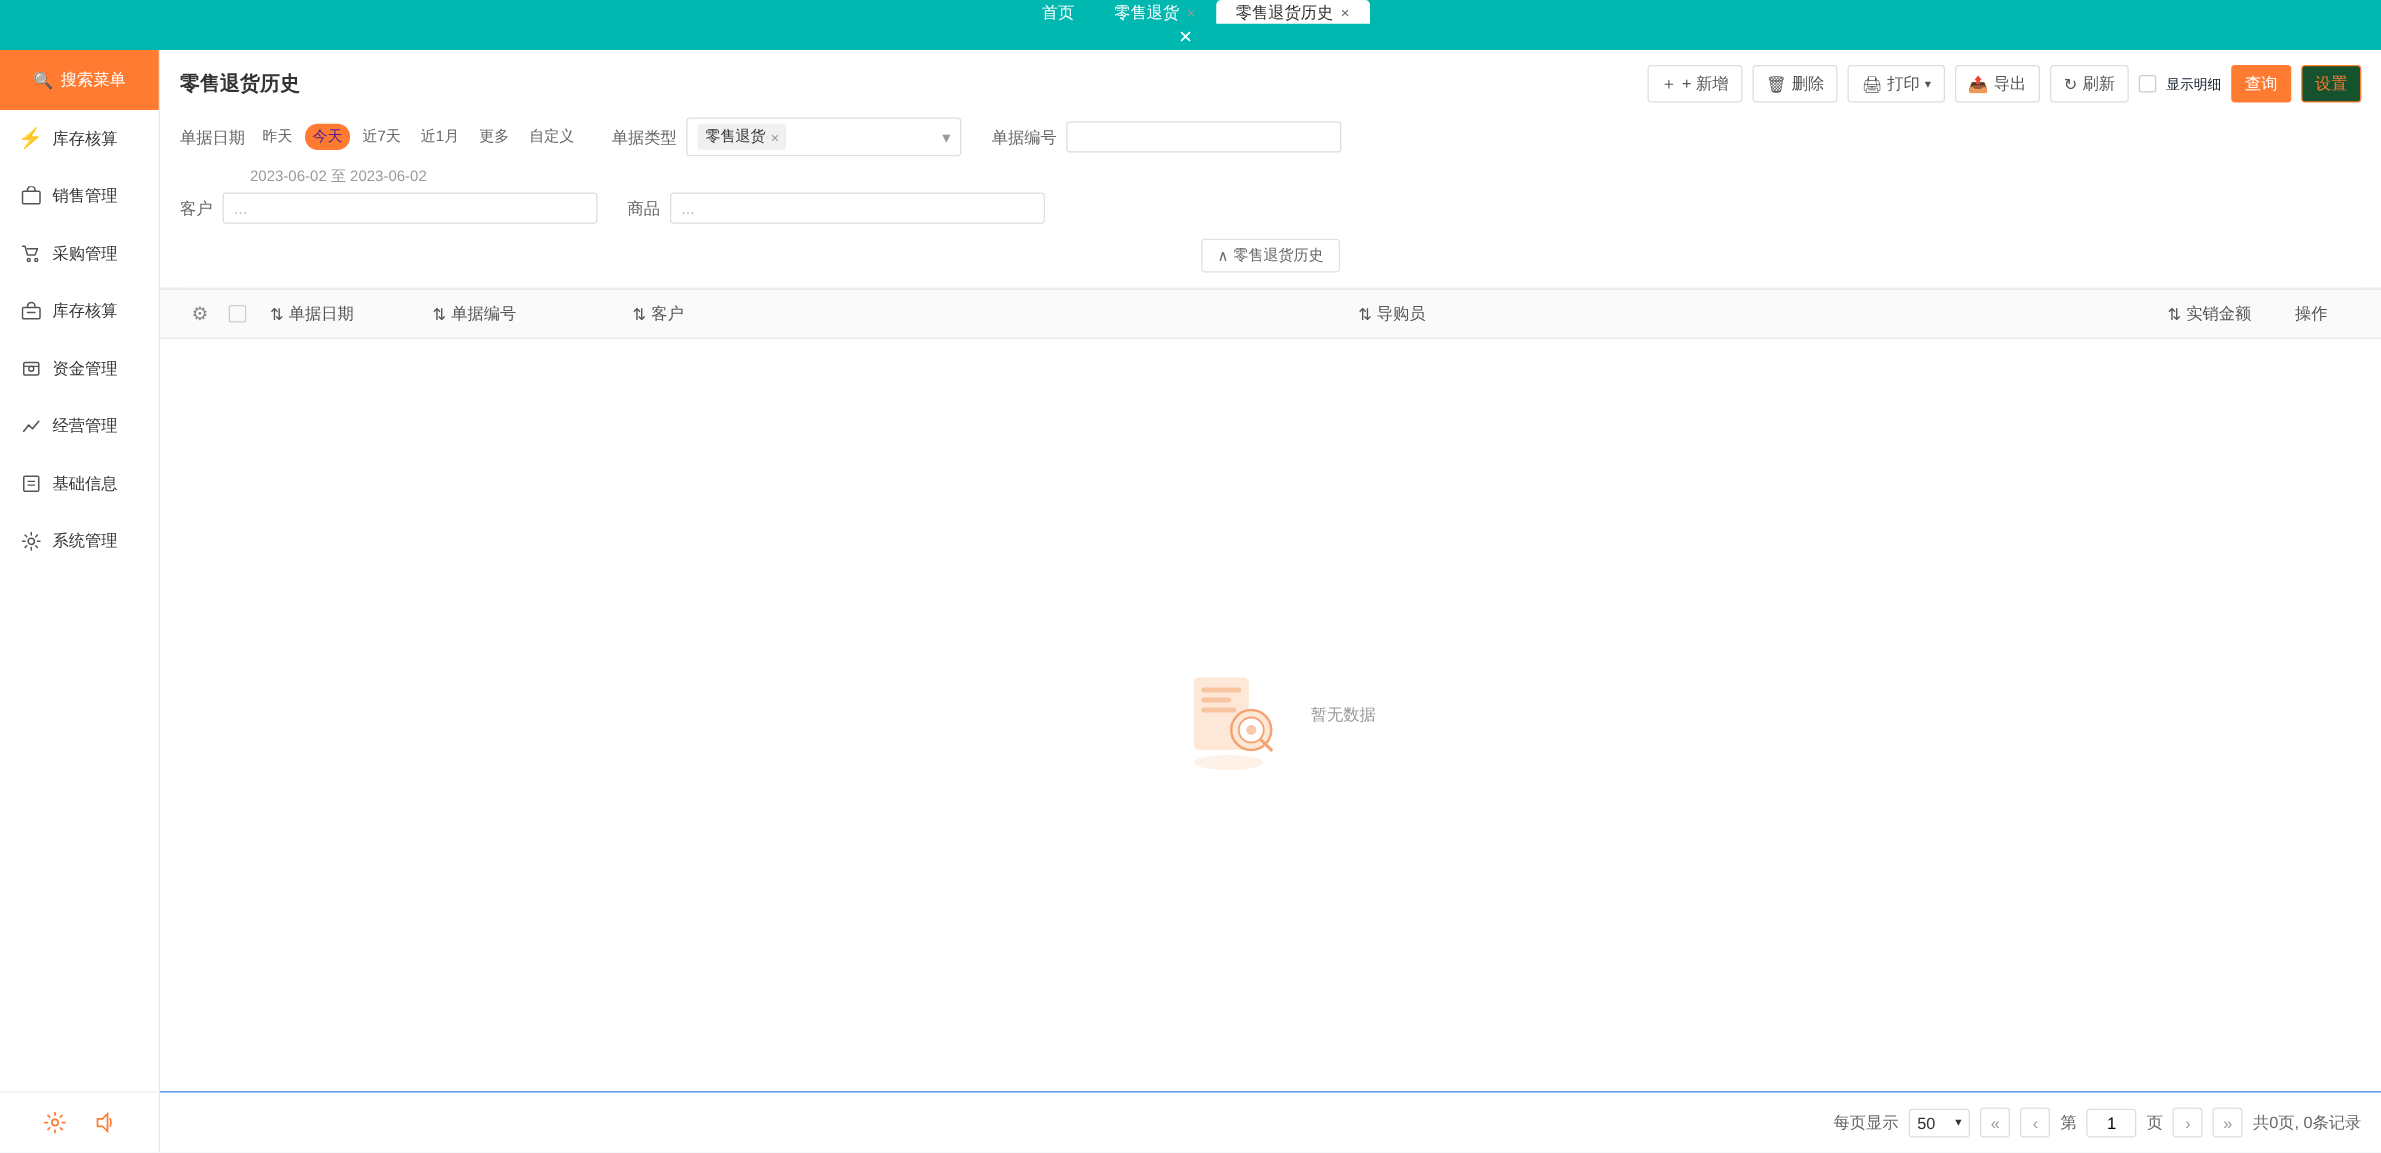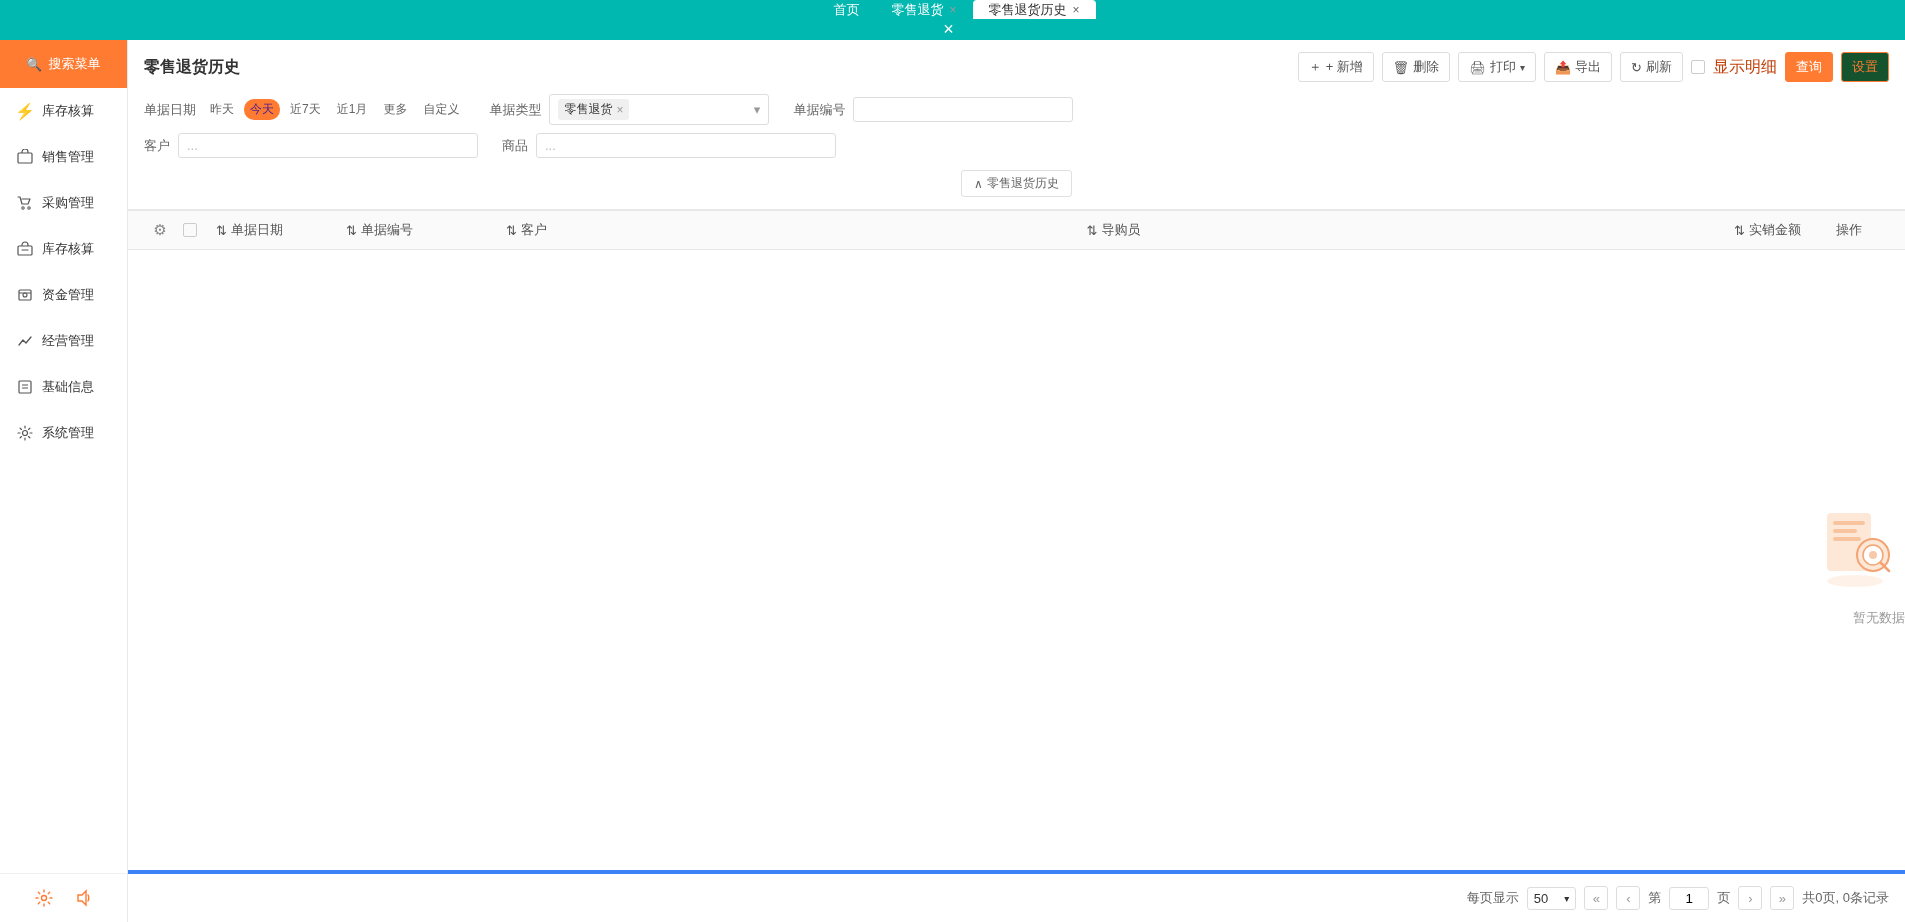--- a/index.html
+++ b/index.html
@@ -30,21 +30,21 @@
     
     .content { flex: 1; display: flex; flex-direction: column; overflow: hidden; background: #f0f2f5; }
 
     
     .page-header { background: #fff; padding: 12px 16px 0 16px; border-bottom: 1px solid #e8e8e8; }
     .page-title-row { display: flex; align-items: center; justify-content: space-between; padding-bottom: 12px; }
     .page-title { font-size: 16px; font-weight: bold; color: #333; }
     .toolbar { display: flex; align-items: center; gap: 8px; }
     .toolbar-btn { display: flex; align-items: center; gap: 4px; padding: 5px 10px; border: 1px solid #ddd; border-radius: 3px; background: #fff; cursor: pointer; font-size: 13px; color: #555; }
     .toolbar-btn.primary { background: #ff7b31; color: #fff; border-color: #ff7b31; justify-content: center; }
-    .display-detail-label { font-size: 16px; color: #c2410c; }
+    .display-detail-label { font-size: 11px; color: #0f172a; }
     .checkbox-display { width: 14px; height: 14px; border: 1px solid #ccc; display: inline-block; border-radius: 2px; margin-right: 4px; vertical-align: middle; }
 
     
     .filter-area { padding: 12px 16px; background: #fff; }
     .filter-row { display: flex; align-items: center; gap: 24px; margin-bottom: 8px; flex-wrap: wrap; }
     .filter-group { display: flex; align-items: center; gap: 8px; }
     .filter-label { color: #666; white-space: nowrap; font-size: 13px; }
     .date-shortcuts { display: flex; align-items: center; gap: 4px; }
     .date-btn { padding: 2px 6px; border-radius: 3px; cursor: pointer; font-size: 12px; color: #666; }
     .date-btn.active { background: #ff7b31; color: #4c1d95; border-radius: 10px; }
@@ -56,26 +56,26 @@
     .input-field { border: 1px solid #ddd; border-radius: 3px; padding: 4px 8px; min-width: 180px; background: #fff; color: #999; font-size: 13px; }
     .ellipsis { color: #bbb; }
     .collapse-btn { display: flex; align-items: center; justify-content: center; gap: 4px; color: #666; font-size: 12px; cursor: pointer; padding: 4px 12px; border: 1px solid #e0e0e0; border-radius: 3px; background: #fff; margin: 4px auto; width: fit-content; }
 
     
     .table-section { flex: 1; background: #fff; margin: 0; overflow: hidden; display: flex; flex-direction: column; }
     .table-header { display: flex; align-items: center; background: #fafafa; border-bottom: 1px solid #e8e8e8; border-top: 1px solid #e8e8e8; padding: 0 16px; height: 40px; flex-shrink: 0; }
     .th-settings { width: 32px; display: flex; align-items: center; justify-content: center; }
     .th-checkbox { width: 32px; display: flex; align-items: center; justify-content: center; }
     .th-cell { display: flex; align-items: center; gap: 4px; font-size: 13px; color: #555; padding: 0 8px; }
-    .table-body { flex: 1; display: flex; align-items: flex-end; justify-content: center; flex-direction: column; gap: 16px; }
+    .table-body { flex: 1; display: flex; align-items: center; justify-content: center; flex-direction: row; gap: 16px; }
     .empty-icon { width: 100px; height: 100px; display: flex; align-items: center; justify-content: center; }
     .empty-text { color: #999; font-size: 13px; }
 
     
-    .pagination { display: flex; align-items: center; justify-content: flex-end; padding: 12px 16px; background: #fff; border-top: 4px solid #3b82f6; gap: 8px; flex-shrink: 0; font-size: 13px; }
+    .pagination { display: flex; align-items: center; justify-content: flex-end; padding: 12px 16px; background: #fff; border-top: 1px solid #3b82f6; gap: 8px; flex-shrink: 0; font-size: 13px; }
     .page-size-label { color: #666; }
     .page-size-select { border: 1px solid #ddd; border-radius: 3px; padding: 3px 6px; background: #fff; cursor: pointer; display: flex; align-items: center; gap: 16px; }
     .page-nav-btn { width: 24px; height: 24px; border: 1px solid #ddd; border-radius: 3px; display: flex; align-items: center; justify-content: center; cursor: pointer; color: #999; background: #fff; }
     .page-input { width: 40px; border: 1px solid #ddd; border-radius: 3px; text-align: center; padding: 3px 4px; }
     .page-total { color: #666; }
 
     .settings-gear { color: #888; cursor: pointer; font-size: 15px; }
 
     .col-date { flex: 0 0 130px; }
     .col-num { flex: 0 0 160px; }
@@ -262,20 +262,23 @@
               </span>
               <span class="select-arrow" style="margin-left:auto;padding-left:8px;">▾</span>
             </div>
           </div>
           <div class="filter-group">
             <span class="filter-label">单据编号</span>
             <input class="input-field" style="min-width: 220px;">
           </div>
         </div>
 
+        <div style="margin-bottom:4px;padding-left:56px;">
+          <span class="date-range">2023-06-02 至 2023-06-02</span>
+        </div>
 
         <div class="filter-row">
           <div class="filter-group">
             <span class="filter-label">客户</span>
             <div class="tag-select" style="min-width:300px;">
               <span class="ellipsis">...</span>
             </div>
           </div>
           <div class="filter-group">
             <span class="filter-label">商品</span>

